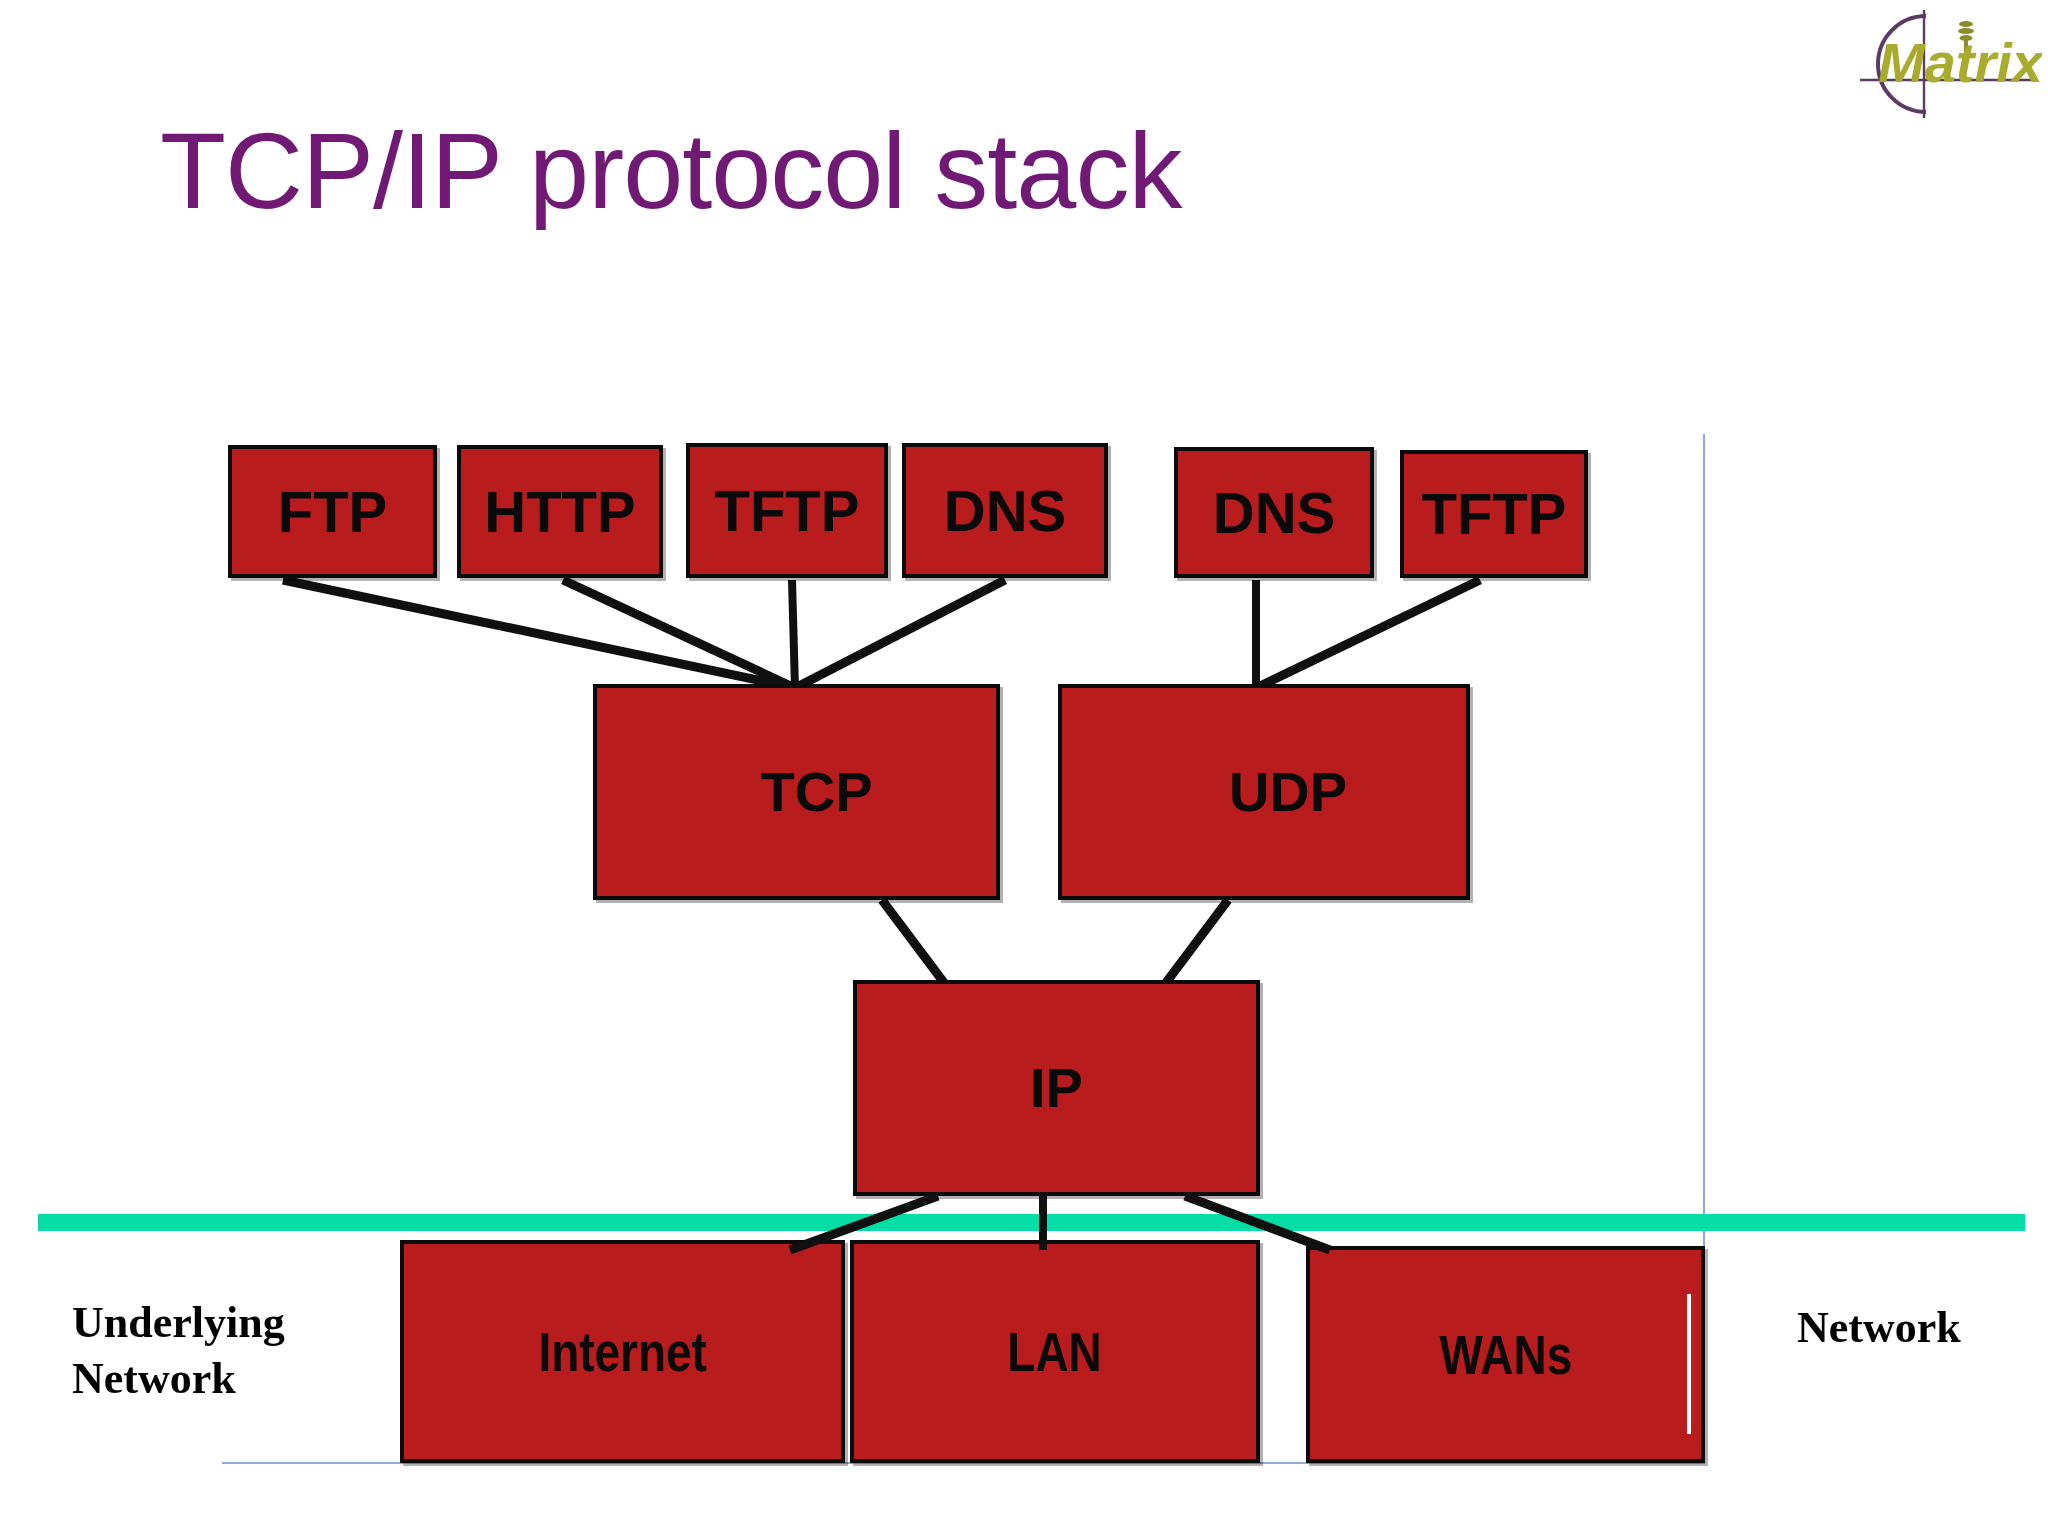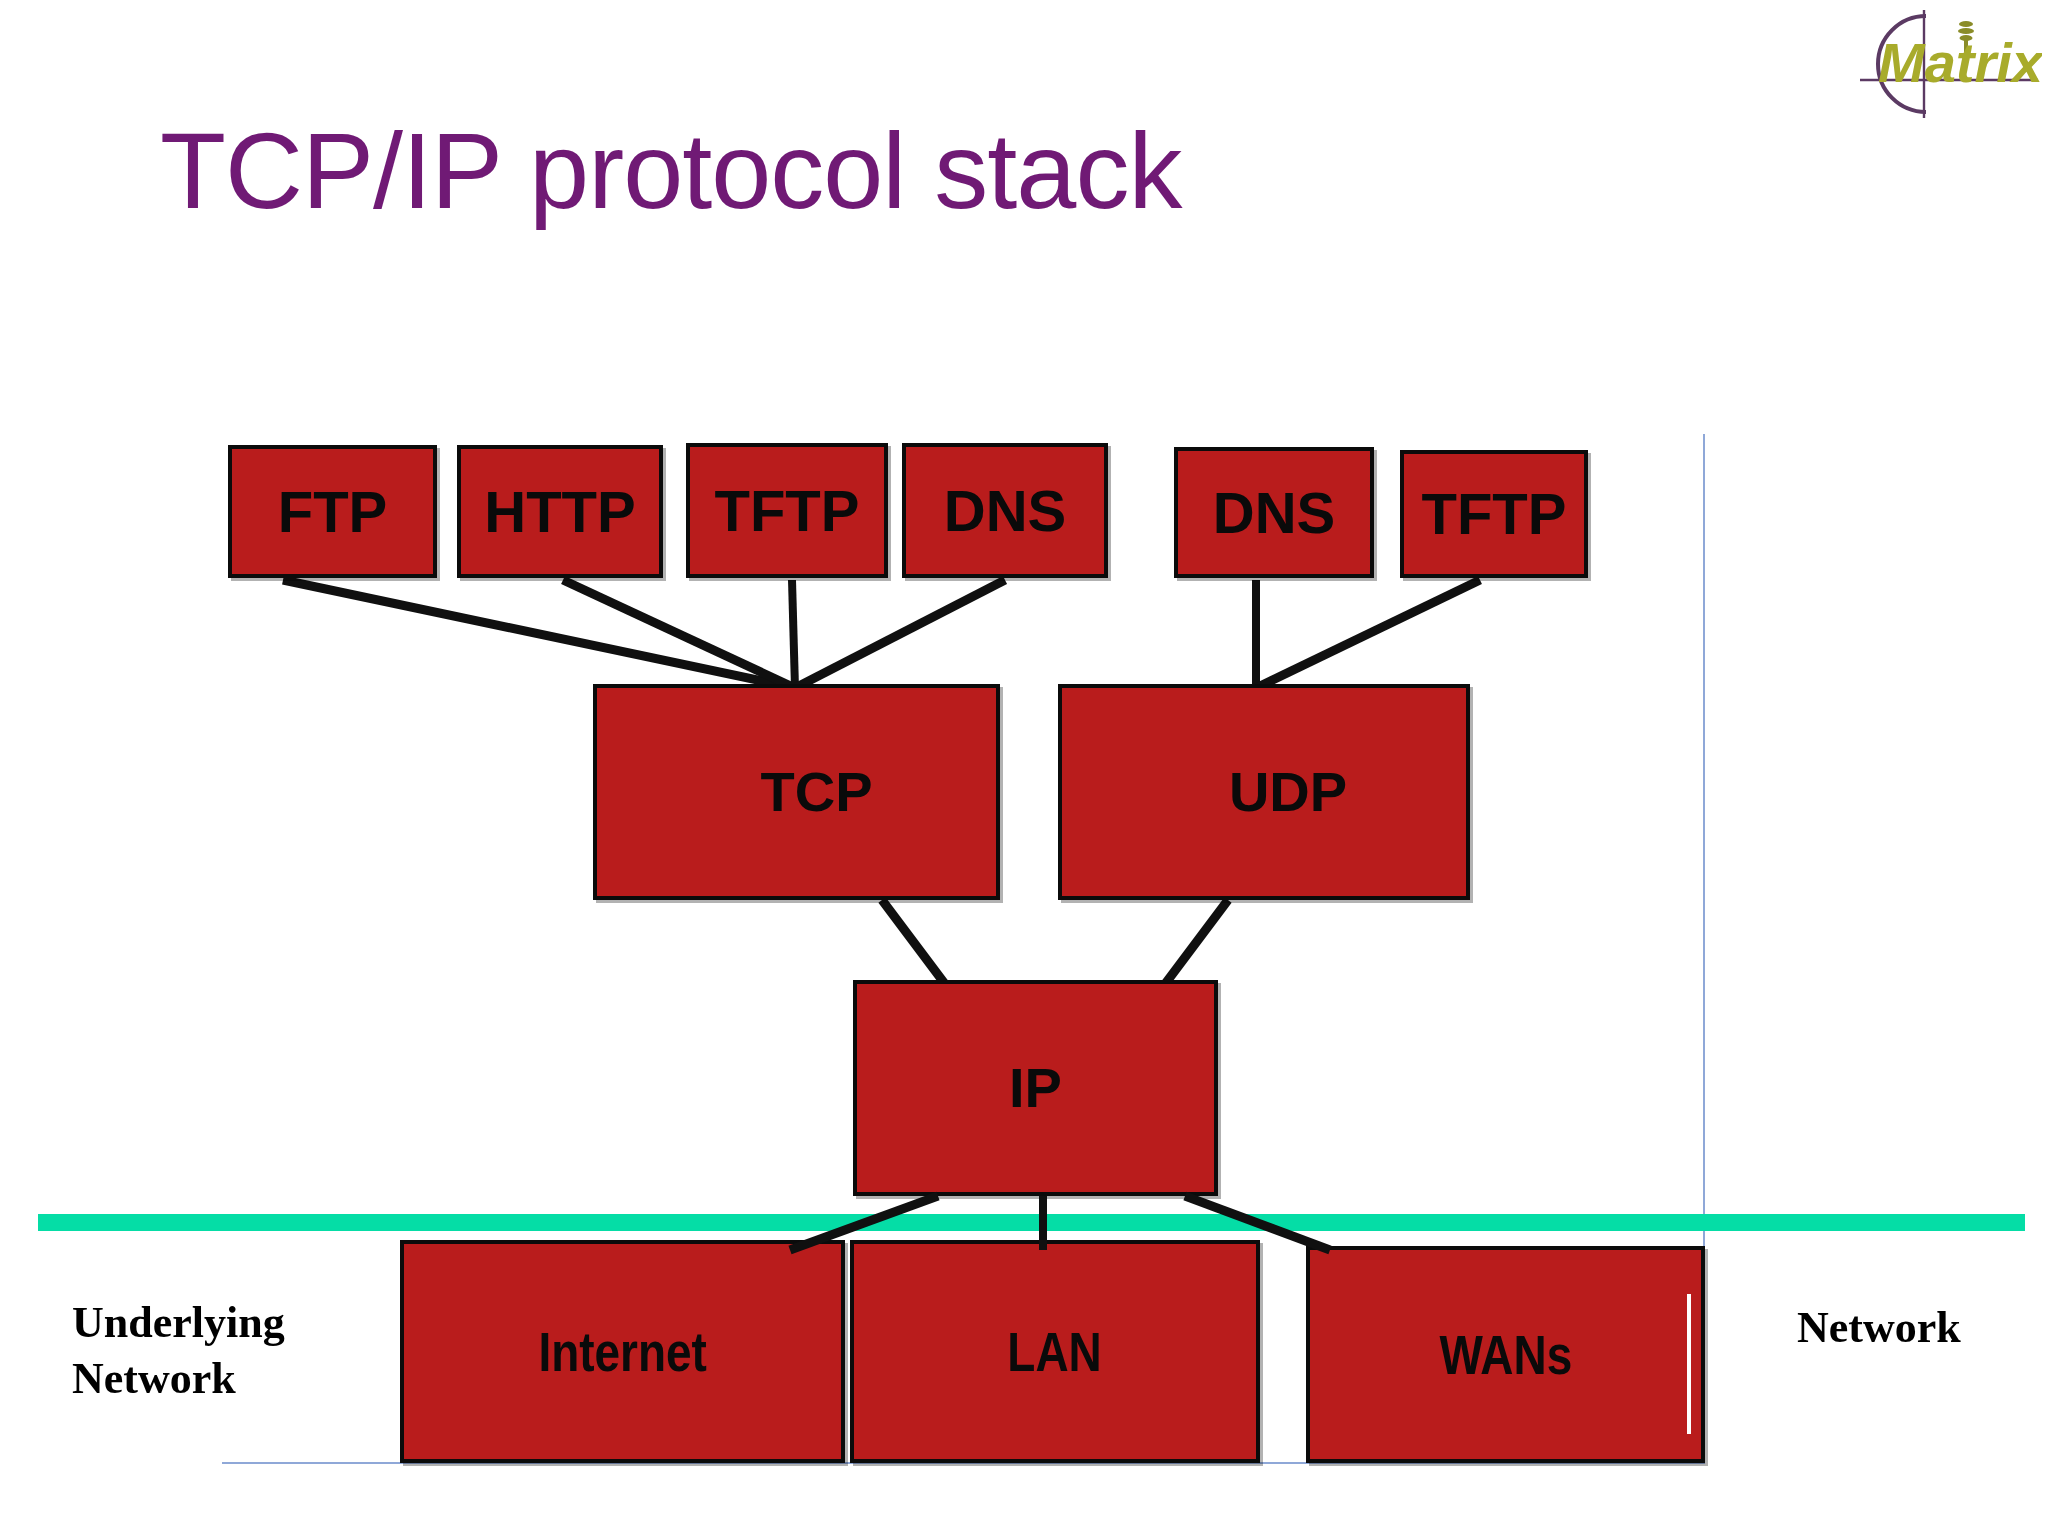--- a/index.html
+++ b/index.html
@@ -196,21 +196,21 @@
 </div>
 
 <div class="pbox tier-transport" style="left:593px; top:684px; width:407px; height:216px;padding-left:40px;">
   <span class="pbox-label">TCP</span>
 </div>
 
 <div class="pbox tier-transport" style="left:1058px; top:684px; width:412px; height:216px;padding-left:48px;">
   <span class="pbox-label">UDP</span>
 </div>
 
-<div class="pbox tier-net" style="left:853px; top:980px; width:365px; height:216px;">
+<div class="pbox tier-net" style="left:853px; top:980px; width:407px; height:216px;">
   <span class="pbox-label">IP</span>
 </div>
 
 <div class="pbox tier-link" style="left:400px; top:1240px; width:445px; height:223px;">
   <span class="pbox-label">Internet</span>
 </div>
 
 <div class="pbox tier-link" style="left:850px; top:1240px; width:410px; height:223px;">
   <span class="pbox-label">LAN</span>
 </div>

